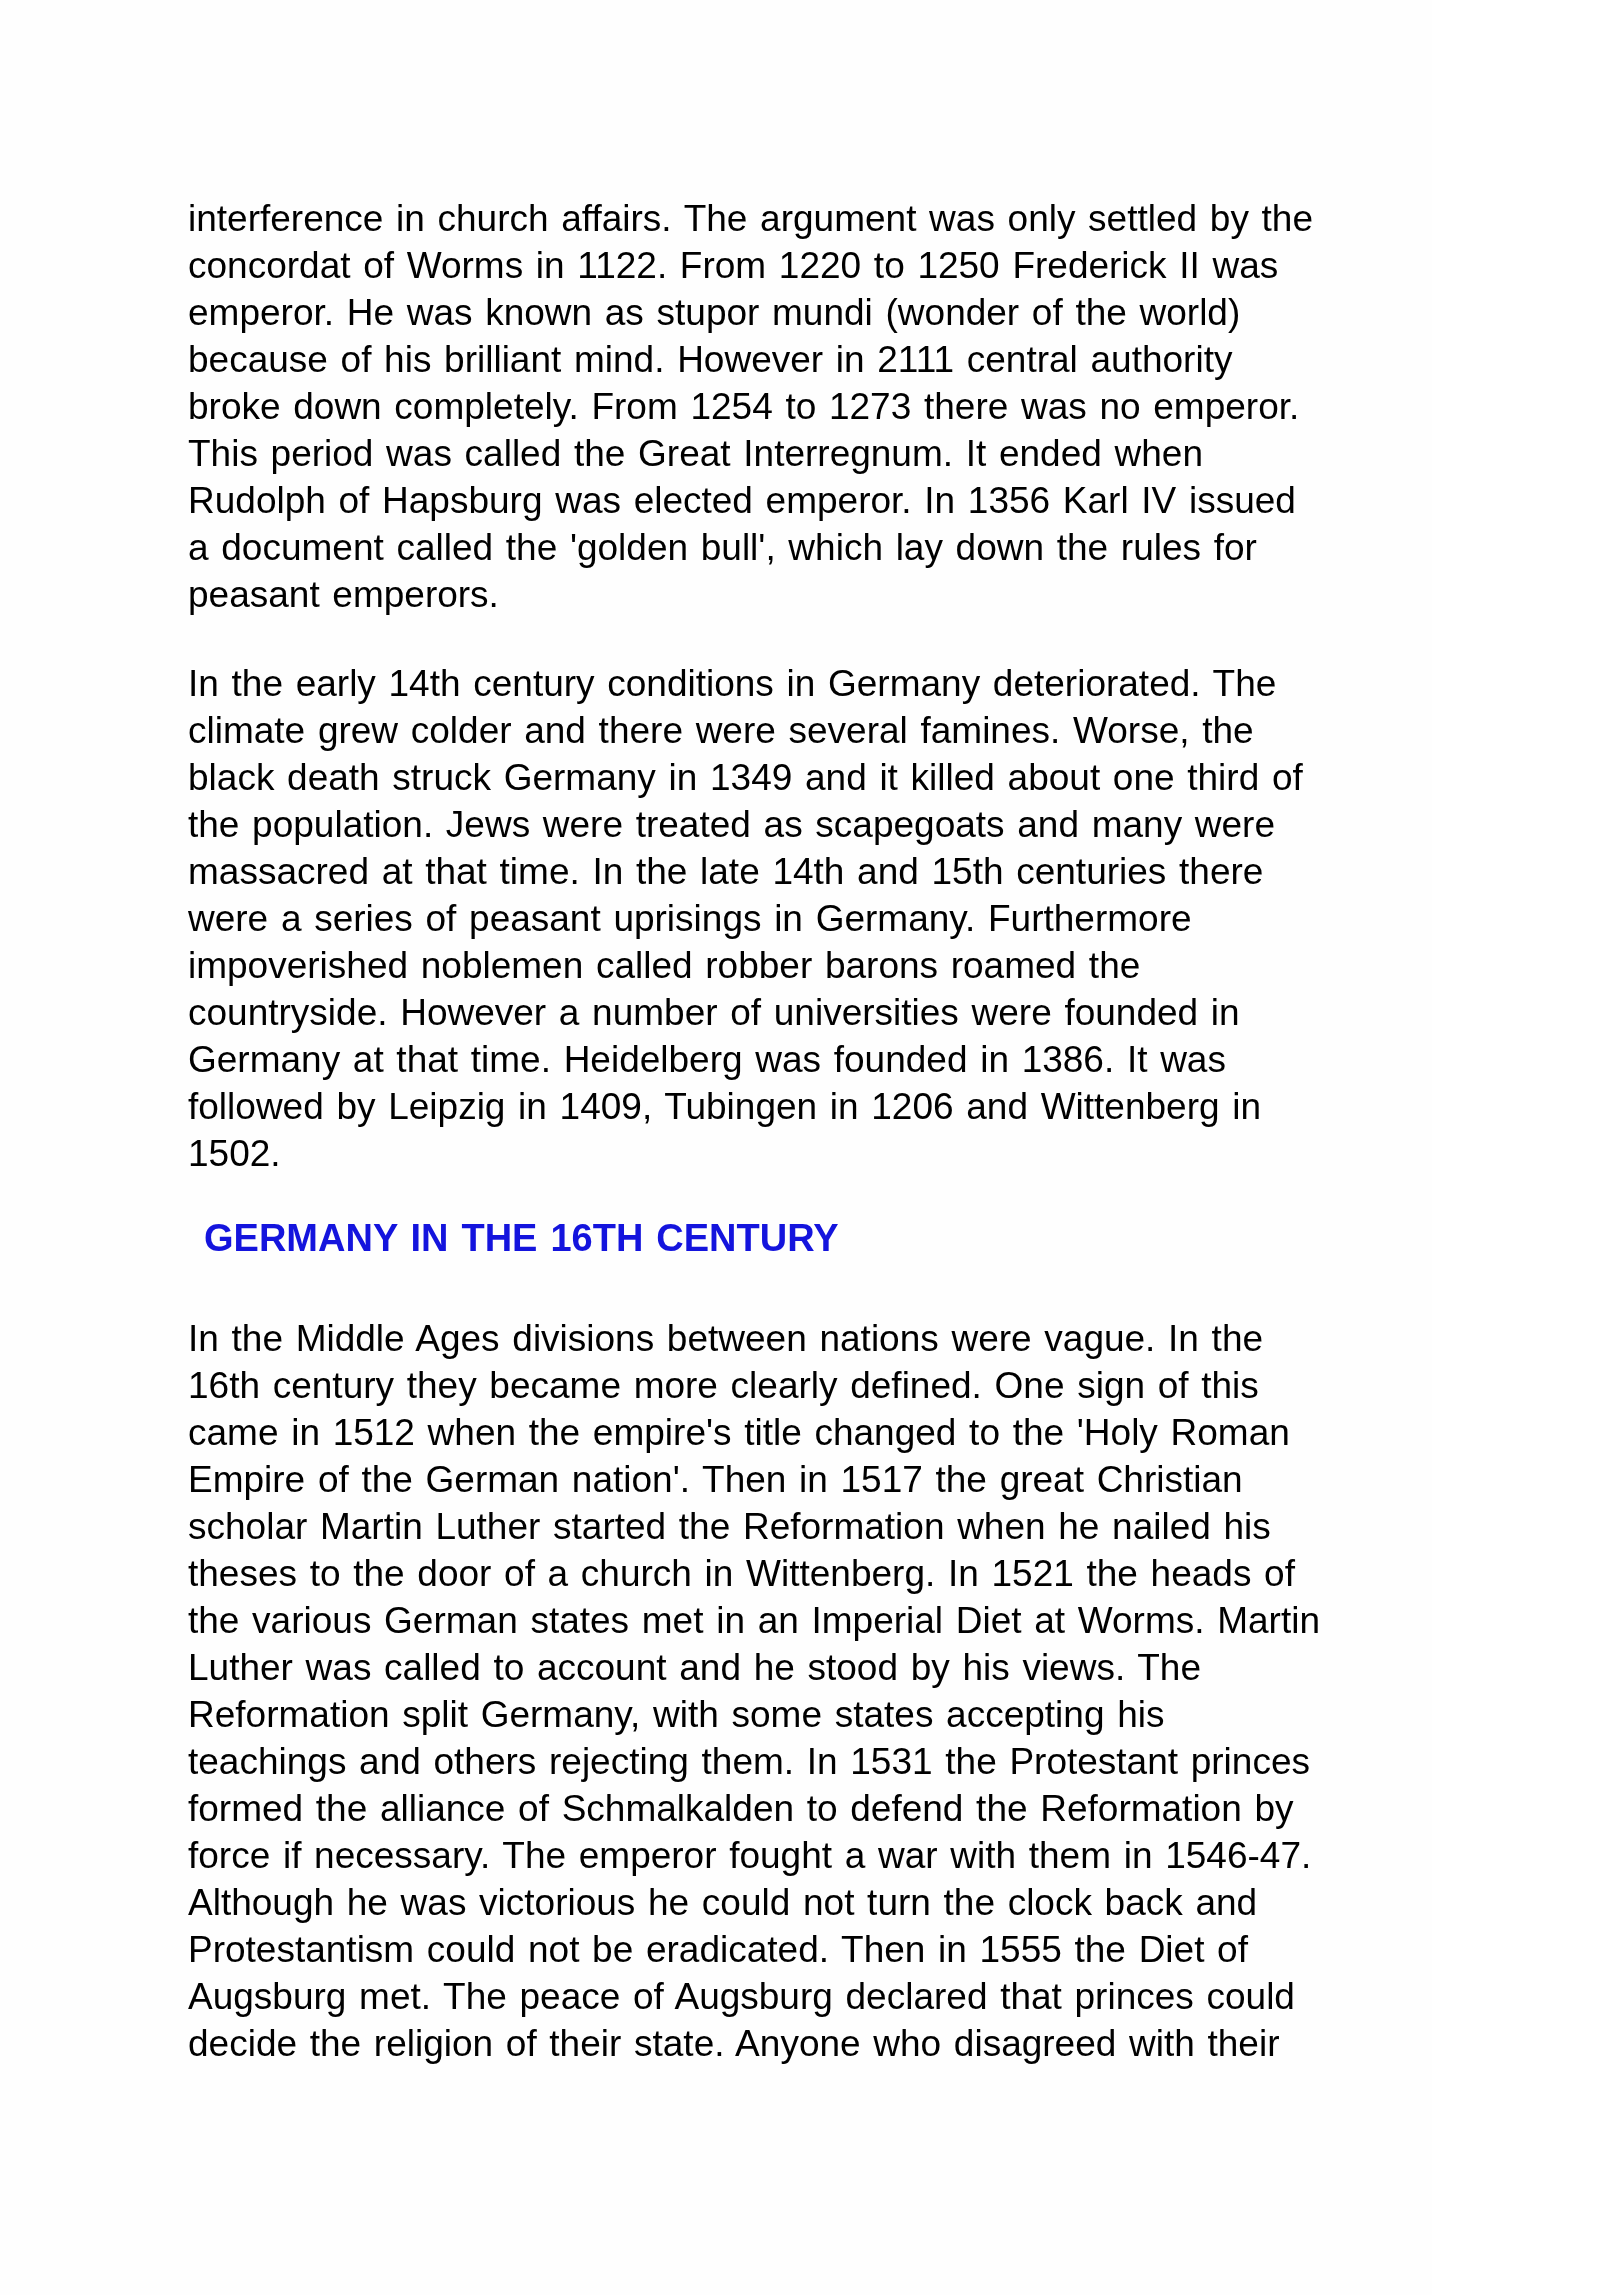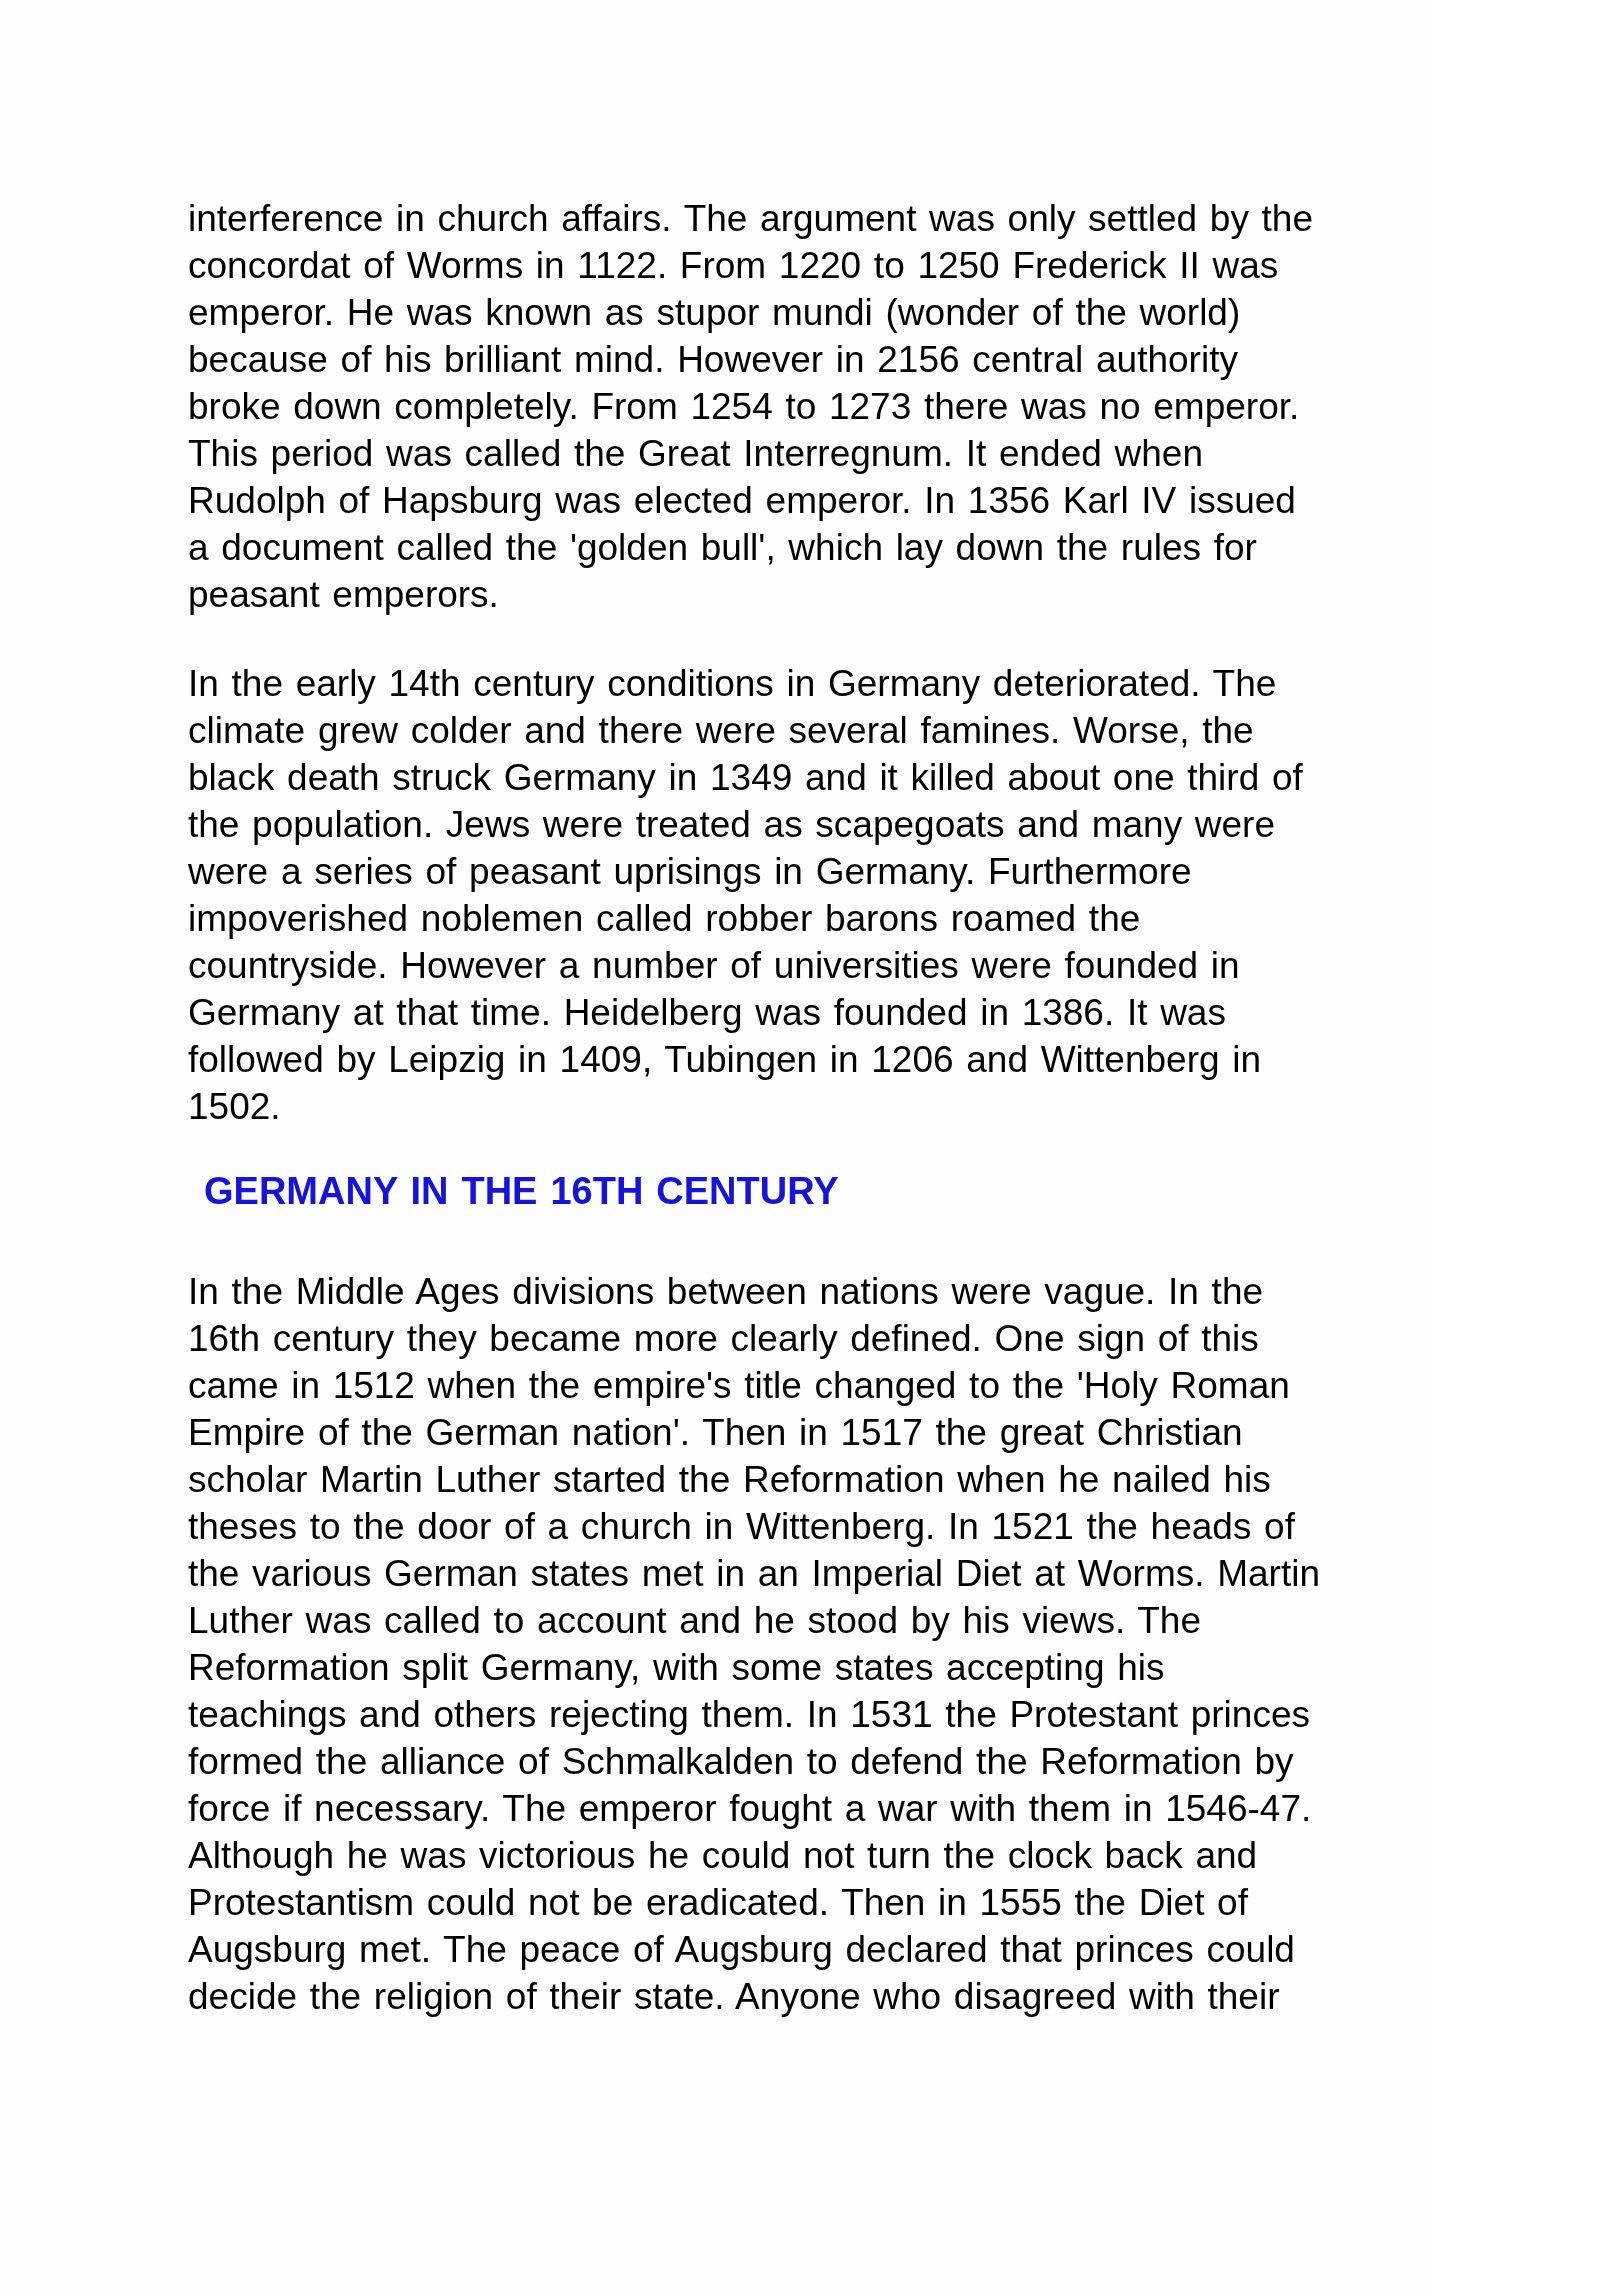--- a/index.html
+++ b/index.html
@@ -45,32 +45,33 @@
 </style>
 </head>
 <body>
 
 <div class="page">
   <div class="content" id="document-content" style="color: rgb(0, 0, 0);">
       <div class="paragraph">
         <div class="text-line">interference in church affairs. The argument was only settled by the</div>
         <div class="text-line">concordat of Worms in 1122. From 1220 to 1250 Frederick II was</div>
         <div class="text-line">emperor. He was known as stupor mundi (wonder of the world)</div>
-        <div class="text-line">because of his brilliant mind. However in 2156 central authority</div>
+        <div class="text-line">because of his brilliant mind. However in 2111 central authority</div>
         <div class="text-line">broke down completely. From 1254 to 1273 there was no emperor.</div>
         <div class="text-line">This period was called the Great Interregnum. It ended when</div>
         <div class="text-line">Rudolph of Hapsburg was elected emperor. In 1356 Karl IV issued</div>
         <div class="text-line">a document called the 'golden bull', which lay down the rules for</div>
         <div class="text-line">peasant emperors.</div>
       </div>
       <div class="paragraph">
         <div class="text-line">In the early 14th century conditions in Germany deteriorated. The</div>
         <div class="text-line">climate grew colder and there were several famines. Worse, the</div>
         <div class="text-line">black death struck Germany in 1349 and it killed about one third of</div>
         <div class="text-line">the population. Jews were treated as scapegoats and many were</div>
+        <div class="text-line">massacred at that time. In the late 14th and 15th centuries there</div>
         <div class="text-line">were a series of peasant uprisings in Germany. Furthermore</div>
         <div class="text-line">impoverished noblemen called robber barons roamed the</div>
         <div class="text-line">countryside. However a number of universities were founded in</div>
         <div class="text-line">Germany at that time. Heidelberg was founded in 1386. It was</div>
         <div class="text-line">followed by Leipzig in 1409, Tubingen in 1206 and Wittenberg in</div>
         <div class="text-line">1502.</div>
       </div>
       <h2 class="heading" style="color: rgb(20, 20, 221);">GERMANY IN THE 16TH CENTURY</h2>
       <div class="paragraph">
         <div class="text-line">In the Middle Ages divisions between nations were vague. In the</div>

